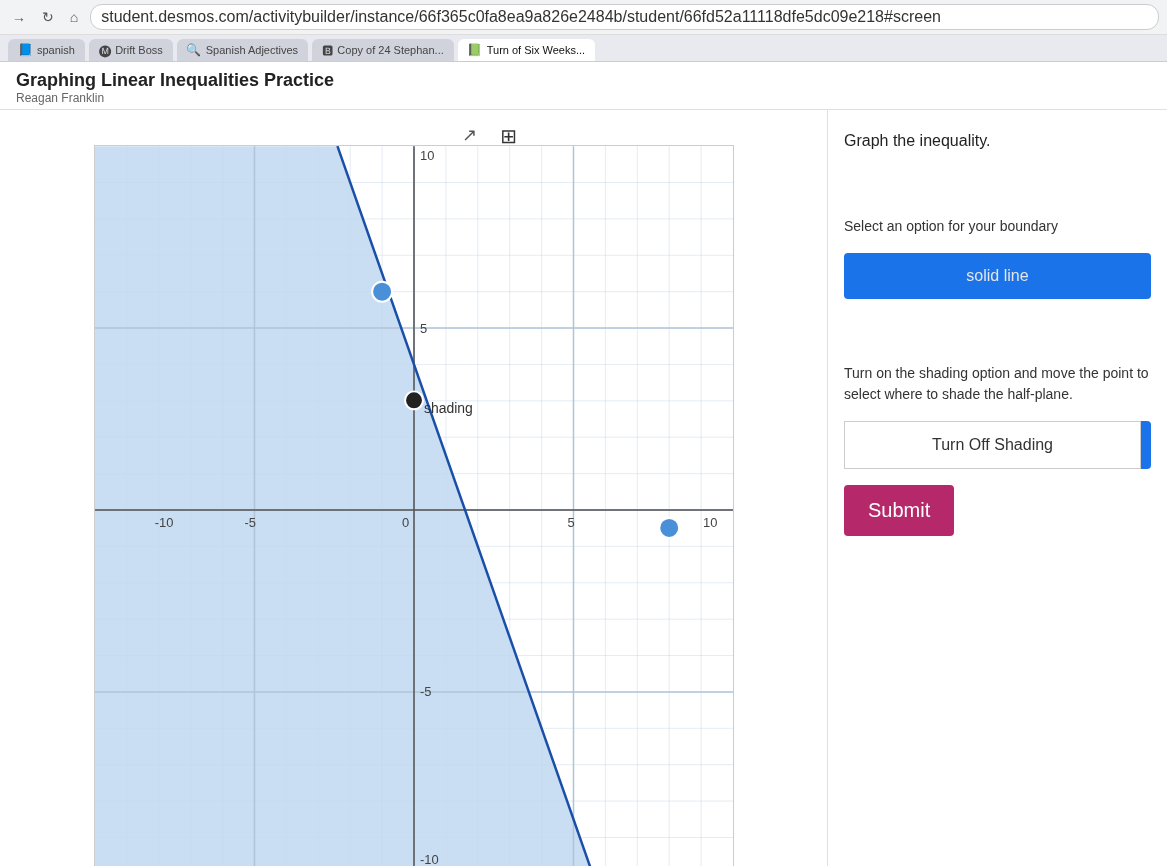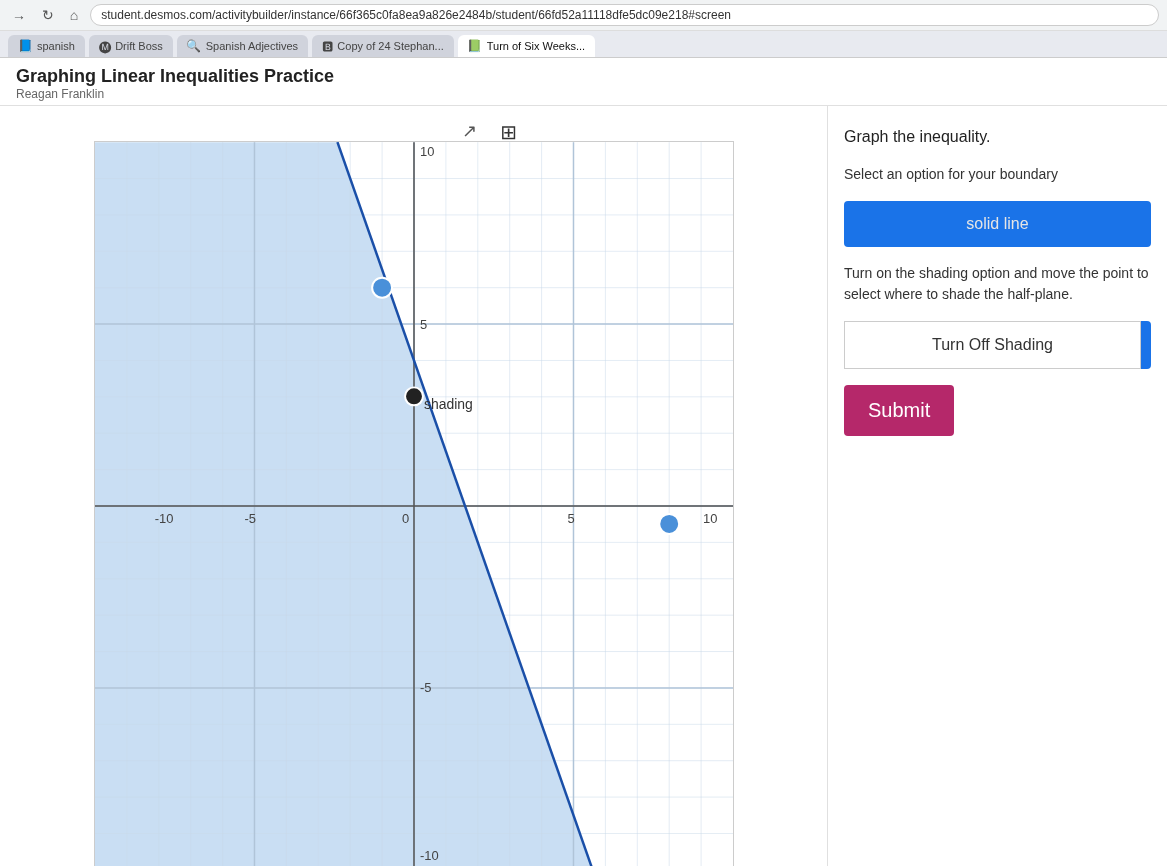--- a/index.html
+++ b/index.html
@@ -29,21 +29,21 @@
       font-size: 14px;
       color: #555;
       padding: 2px 4px;
     }
     .address-bar {
       flex: 1;
       background: #fff;
       border: 1px solid #ccc;
       border-radius: 12px;
       padding: 3px 10px;
-      font-size: 12px;
+      font-size: 16px;
       color: #333;
       white-space: nowrap;
       overflow: hidden;
       text-overflow: ellipsis;
     }
 
     
     .tab-bar {
       background: #e8eaf0;
       display: flex;
@@ -135,20 +135,21 @@
     .inequality {
       font-size: 18px;
       color: #222;
       font-weight: 400;
     }
 
     .panel-subtext {
       font-size: 14px;
       color: #333;
       line-height: 1.5;
+      margin-top: 48px;
     }
 
     .solid-line-btn {
       background: #1a73e8;
       color: #e5e5e5;
       border: none;
       border-radius: 4px;
       padding: 14px 0;
       font-size: 16px;
       cursor: pointer;

